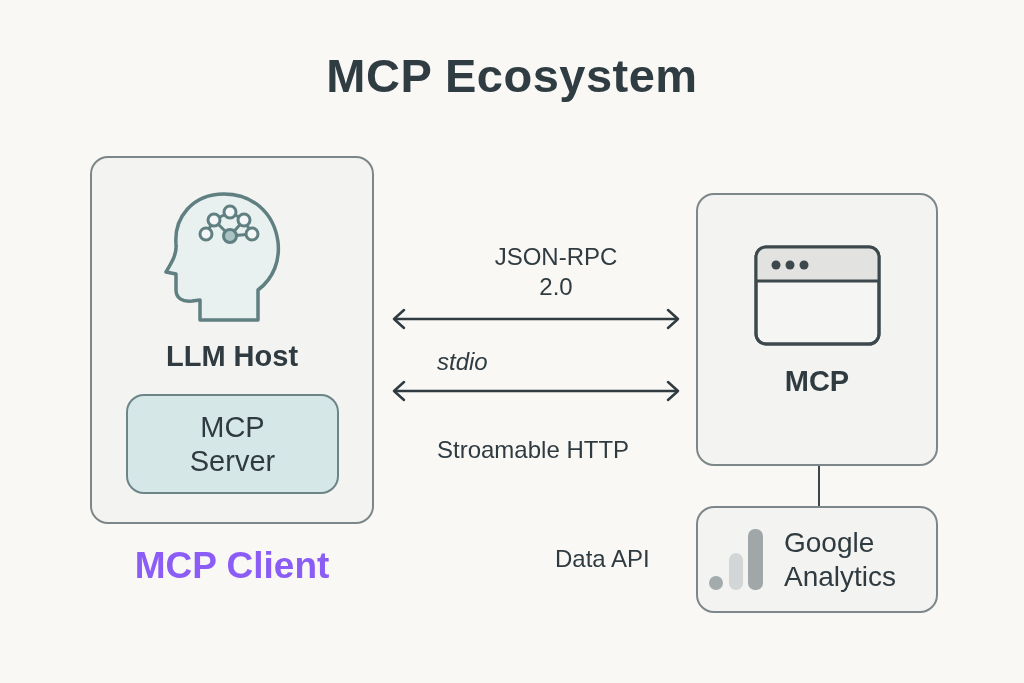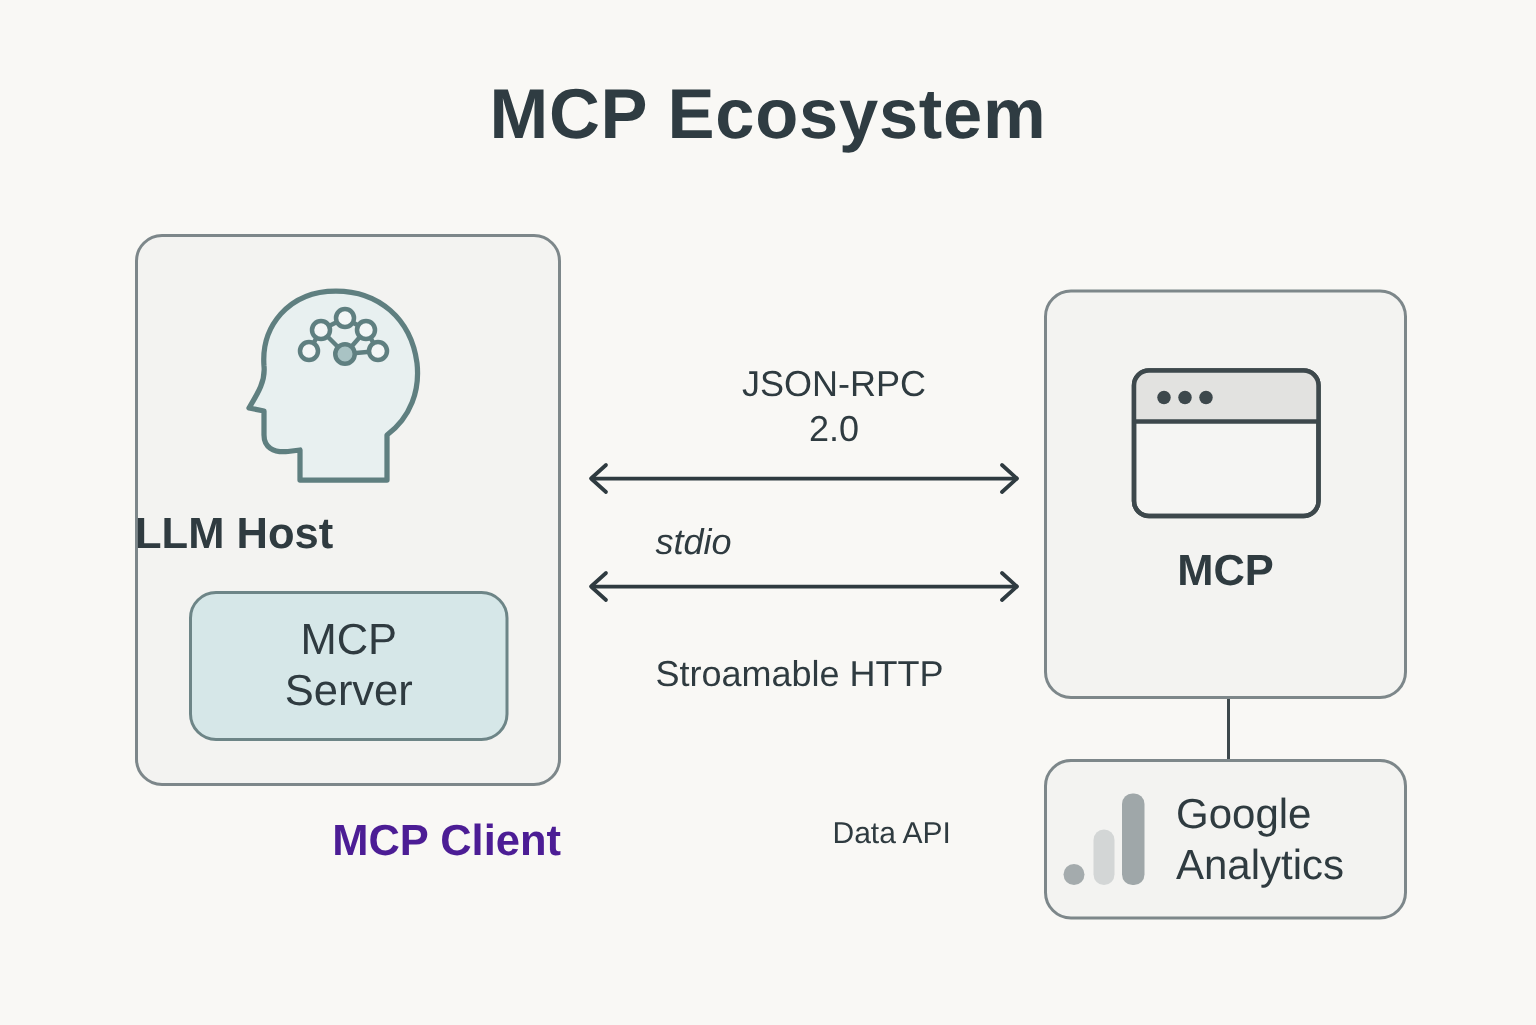--- a/index.html
+++ b/index.html
@@ -3,40 +3,40 @@
 <meta charset="utf-8">
 <style>
   html, body { margin:0; padding:0; }
   body { width:1024px; height:683px; background:#f9f8f5; position:relative; overflow:hidden;
          font-family:"Liberation Sans", "DejaVu Sans", sans-serif; color:#2f3b40; }
   .title { position:absolute; left:0; width:1024px; top:48px; text-align:center;
            font-size:47px; font-weight:bold; color:#2f3c42; letter-spacing:0.5px; }
   .box { position:absolute; border:2px solid #7d878a; border-radius:18px; background:#f3f3f1; box-sizing:border-box; }
   .host-box { left:90px; top:156px; width:284px; height:368px; }
   .head-icon { position:absolute; left:162px; top:186px; width:120px; height:140px; }
-  .host-label { position:absolute; left:90px; width:284px; top:340px; text-align:left; font-size:29px; font-weight:bold; color:#2f3b40; }
+  .host-label { position:absolute; left:90px; width:284px; top:340px; text-align:center; font-size:29px; font-weight:bold; color:#2f3b40; }
   .client-inner { position:absolute; left:126px; top:394px; width:213px; height:100px; border:2px solid #6d8587; border-radius:18px;
                   background:#d6e7e8; box-sizing:border-box; display:flex; flex-direction:column; align-items:center; justify-content:center;
                   font-size:29px; line-height:34px; color:#2f3b40; }
-  .client-caption { position:absolute; left:90px; width:284px; top:545px; text-align:right; font-size:29px; font-weight:bold; color:#4c1d95; }
+  .client-caption { position:absolute; left:90px; width:284px; top:545px; text-align:center; font-size:37px; font-weight:bold; color:#8b5cf6; }
   .arrow { position:absolute; left:390px; width:292px; height:24px; }
   .arrow1 { top:307px; }
   .arrow2 { top:379px; }
   .lbl { position:absolute; font-size:24px; color:#2f3b40; }
   .lbl-rpc { left:456px; width:200px; text-align:center; top:242px; line-height:30px; }
   .lbl-stdio { left:437px; top:348px;font-style:italic; }
   .lbl-http { left:437px; top:436px; }
   .server-box { left:696px; top:193px; width:242px; height:273px; }
   .window-icon { position:absolute; left:754px; top:245px; width:127px; height:101px; }
   .server-label { position:absolute; left:696px; width:242px; top:364px; text-align:center; font-size:29px; line-height:34px; font-weight:bold; color:#2f3b40; }
   .connector { position:absolute; left:818px; top:466px; width:2px; height:40px; background:#3d484c; }
   .ga-box { left:696px; top:506px; width:242px; height:107px; }
   .ga-icon { position:absolute; left:706px; top:525px; width:64px; height:70px; }
   .ga-label { position:absolute; left:784px; top:526px; font-size:28px; line-height:34px; color:#2f3b40; }
-  .data-api { position:absolute; left:555px; top:545px; font-size:20px; color:#2f3b40; }
+  .data-api { position:absolute; left:555px; top:545px; font-size:24px; color:#2f3b40; }
 </style>
 </head>
 <body>
 
 <div class="title">MCP Ecosystem</div>
 
 <div class="box host-box"></div>
 <svg class="head-icon" viewBox="0 0 120 140">
   <path d="M62 8 C30 8 12 32 14 58 C15 68 10 76 4 86 L14 88 L14 104 C14 112 20 116 30 115 L38 114 L38 134 L96 134 L96 104 C112 92 118 74 116 56 C112 26 90 8 62 8 Z" fill="#e8f0f0" stroke="#5f7f80" stroke-width="3.5" stroke-linejoin="round"></path>
   <g stroke="#5f7f80" stroke-width="3" fill="#f3f6f6">

